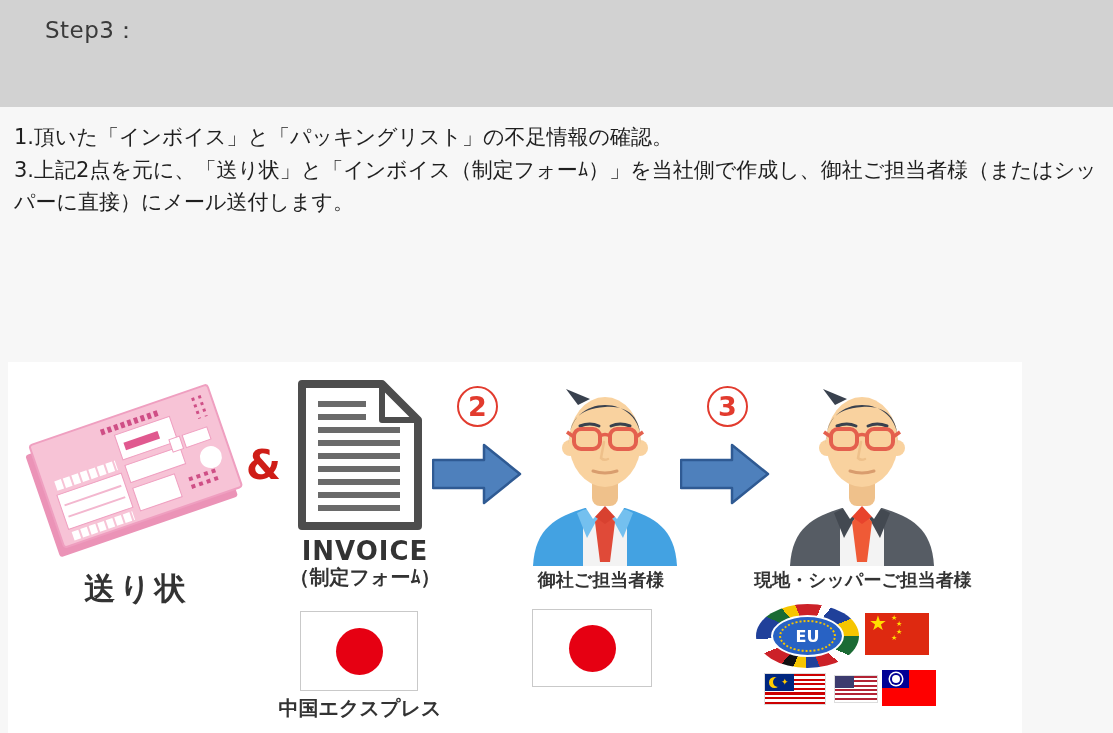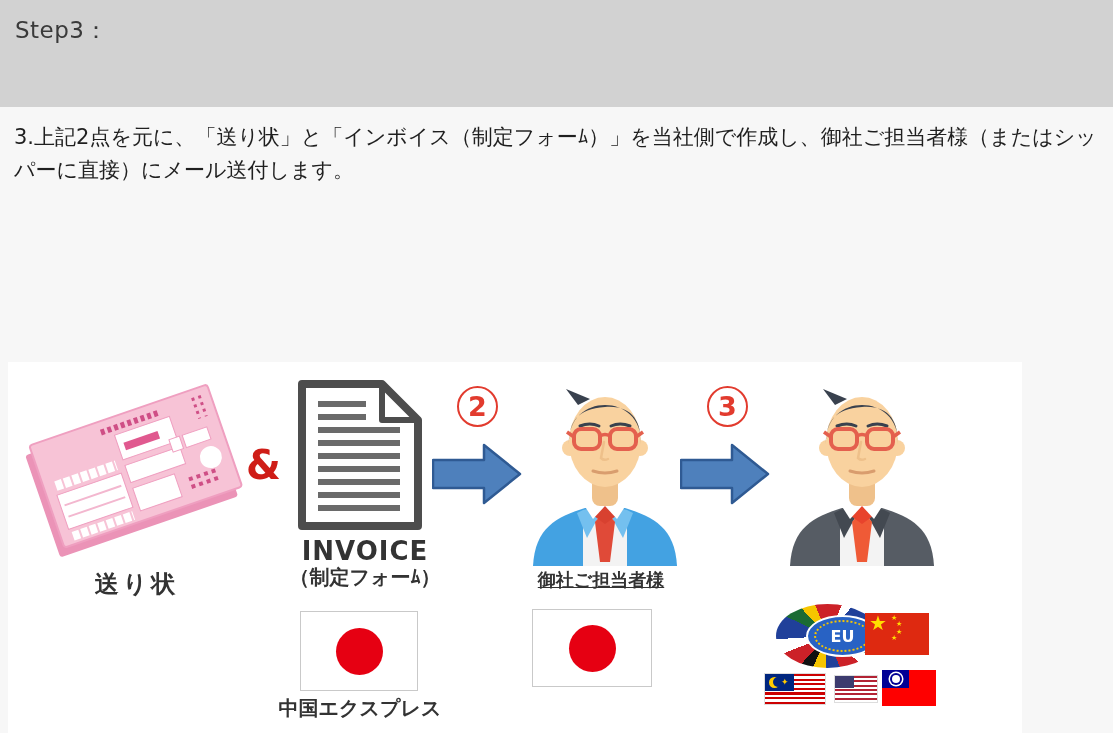--- a/index.html
+++ b/index.html
@@ -9,21 +9,21 @@
     background: #f7f7f7;
     overflow: hidden;
     font-family: "DejaVu Sans", "Liberation Sans", sans-serif;
   }
   
   .step-header {
     width: 1113px; height: 107px;
     background: #d2d2d2;
     padding: 15px 16px 0 15px;
   }
-  .step-title { font-size: 23px; color: #3a3a3a; letter-spacing: 0.5px; }
+  .step-title { font-size: 23px; color: #3a3a3a; letter-spacing: 0.5px; margin-left: 30px; }
   .step-subtitle { margin-top: 13px; font-size: 16.5px; color: #454545; }
 
   
   .instructions {
     padding: 14px 14px 0 14px;
     font-size: 21px;
     line-height: 32.6px;
     color: #1f1f1f;
   }
   .instructions p { margin: 0; }
@@ -31,24 +31,24 @@
   
   .diagram {
     position: absolute;
     left: 8px; top: 362px;
     width: 1014px; height: 371px;
     background: #ffffff;
   }
   .diagram .abs { position: absolute; }
 
   .cap { position: absolute; color: #333; font-weight: bold; white-space: nowrap; transform: translateX(-50%); }
-  .cap-label   { left: 129px; top: 206px; font-size: 24px; letter-spacing: 4px; }
+  .cap-label   { left: 129px; top: 206px; font-size: 31px; letter-spacing: 4px; }
   .cap-invoice { left: 357px; top: 174px; font-size: 26px; letter-spacing: 1px; font-weight: bold; }
   .cap-invoice-sub { left: 357px; top: 202px; font-size: 20px; }
-  .cap-person1 { left: 593px; top: 206px; font-size: 18px; text-decoration: underline; }
+  .cap-person1 { left: 593px; top: 206px; font-size: 18px; }
   .cap-person2 { left: 855px; top: 206px; font-size: 18px; }
   .cap-jpflag  { left: 352px; top: 333px; font-size: 20px; }
 
   .amp {
     position: absolute; left: 238px; top: 80px;
     font-size: 40px; font-weight: 800; color: #cf1d17;
   }
 
   .step-badge {
     position: absolute;
@@ -76,27 +76,27 @@
   
   .jp-flag {
     position: absolute; background: #fff; border: 1px solid #c9c9c9;
     display: flex; align-items: center; justify-content: center;
   }
   .jp-flag .jp-sun { width: 47px; height: 47px; border-radius: 50%; background: #e60012; }
   .jp-flag-1 { left: 292px; top: 249px; width: 118px; height: 80px; }
   .jp-flag-2 { left: 524px; top: 247px; width: 120px; height: 78px; }
 
   .eu-badge {
-    position: absolute; left: 768px; top: 242px; width: 103px; height: 64px;
+    position: absolute; left: 748px; top: 242px; width: 103px; height: 64px;
     border-radius: 50%;
     background: conic-gradient(#cc2128 0 7%, #fff 7% 11%, #20409a 11% 19%, #f6c500 19% 25%,
         #1b6b34 25% 32%, #fff 32% 36%, #cc2128 36% 44%, #20409a 44% 51%, #f6c500 51% 57%,
         #111 57% 62%, #cc2128 62% 69%, #fff 69% 74%, #20409a 74% 82%, #1b6b34 82% 88%,
         #f6c500 88% 94%, #cc2128 94% 100%);
-    display: flex; align-items: center; justify-content: flex-end;
+    display: flex; align-items: center; justify-content: center;
   }
   .eu-inner {
     position: relative; width: 73px; height: 42px; border-radius: 50%;
     background: #2862c4; border: 2px solid #fff;
     display: flex; align-items: center; justify-content: center;
     color: #fff; font-weight: bold; font-size: 16px;
   }
   .eu-stars { position: absolute; inset: 3px 6px; border: 2px dotted #f6c500; border-radius: 50%; }
 
   .cn-flag { position: absolute; left: 857px; top: 251px; width: 64px; height: 42px; background: #de2910; overflow: hidden; }
@@ -129,20 +129,21 @@
             box-shadow: 0 0 0 2px #000095, 0 0 0 3.5px #fff; }
 </style>
 </head>
 <body>
 
 <header class="step-header">
   <div class="step-title">Step3：</div>
 </header>
 
 <section class="instructions">
+  <p>1.頂いた「インボイス」と「パッキングリスト」の不足情報の確認。</p>
   <p>3.上記2点を元に、「送り状」と「インボイス（制定フォーﾑ）」を当社側で作成し、御社ご担当者様（またはシッパーに直接）にメール送付します。</p>
 </section>
 
 <section class="diagram">
 
   <svg class="abs ship-label" viewBox="0 0 232 196">
     <g transform="rotate(-19 116 98)">
       <rect x="21" y="52" width="188" height="108" rx="3" fill="#eb93b7"></rect>
       <rect x="28" y="44" width="188" height="108" rx="3" fill="#f7c3d6" stroke="#ef9fc0" stroke-width="2"></rect>
       <line x1="100" y1="55" x2="162" y2="55" stroke="#cf4f86" stroke-width="6" stroke-dasharray="4 3"></line>
@@ -244,20 +245,21 @@
     <path d="M81,52 Q90,48 100,52" stroke="#39414e" stroke-width="3" fill="none" stroke-linecap="round"></path>
     <rect x="44" y="55" width="26" height="20" rx="7" fill="none" stroke="#e4604e" stroke-width="4"></rect>
     <rect x="80" y="55" width="26" height="20" rx="7" fill="none" stroke="#e4604e" stroke-width="4"></rect>
     <path d="M70,62 Q75,59 80,62" stroke="#e4604e" stroke-width="3.5" fill="none"></path>
     <path d="M44,63 L37,58 M106,63 L113,58" stroke="#e4604e" stroke-width="3.5"></path>
     <path d="M74,68 L71,84 Q74,87 78,85" stroke="#eec08a" stroke-width="2.5" fill="none" stroke-linecap="round"></path>
     <path d="M63,97 Q75,101 87,97" stroke="#d99d6e" stroke-width="3" fill="none" stroke-linecap="round"></path>
   </svg>
 
   <div class="cap cap-person1">御社ご担当者様</div>
+  <div class="cap cap-person2">現地・シッパーご担当者様</div>
 
   <div class="jp-flag jp-flag-1">
     <span class="jp-sun"></span>
   </div>
   <div class="cap cap-jpflag">中国エクスプレス</div>
   <div class="jp-flag jp-flag-2">
     <span class="jp-sun"></span>
   </div>
 
   <div class="eu-badge">

